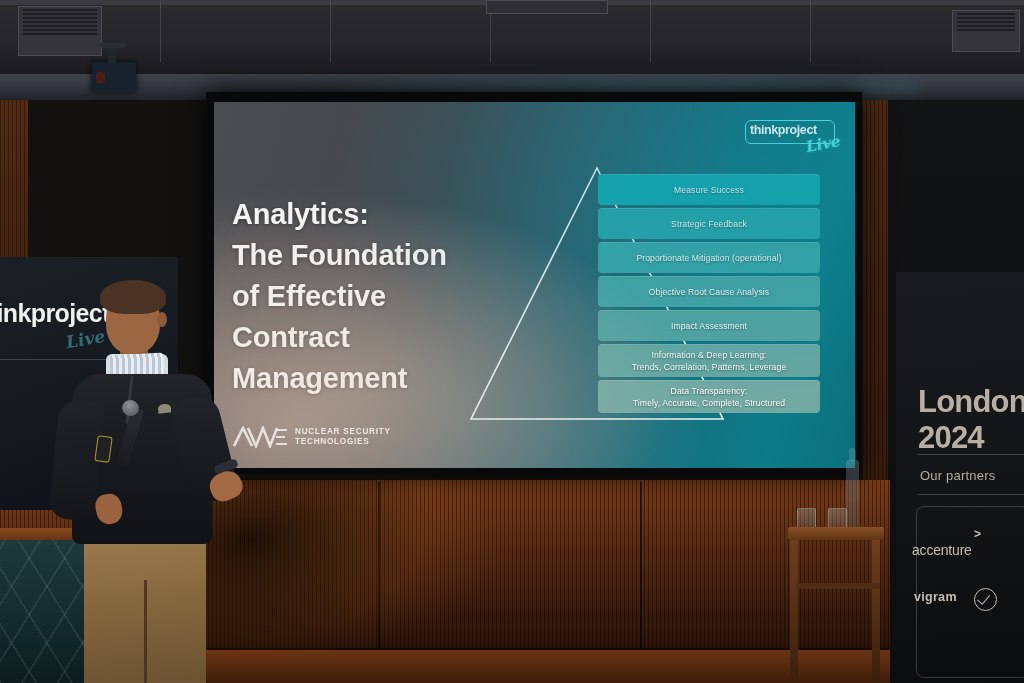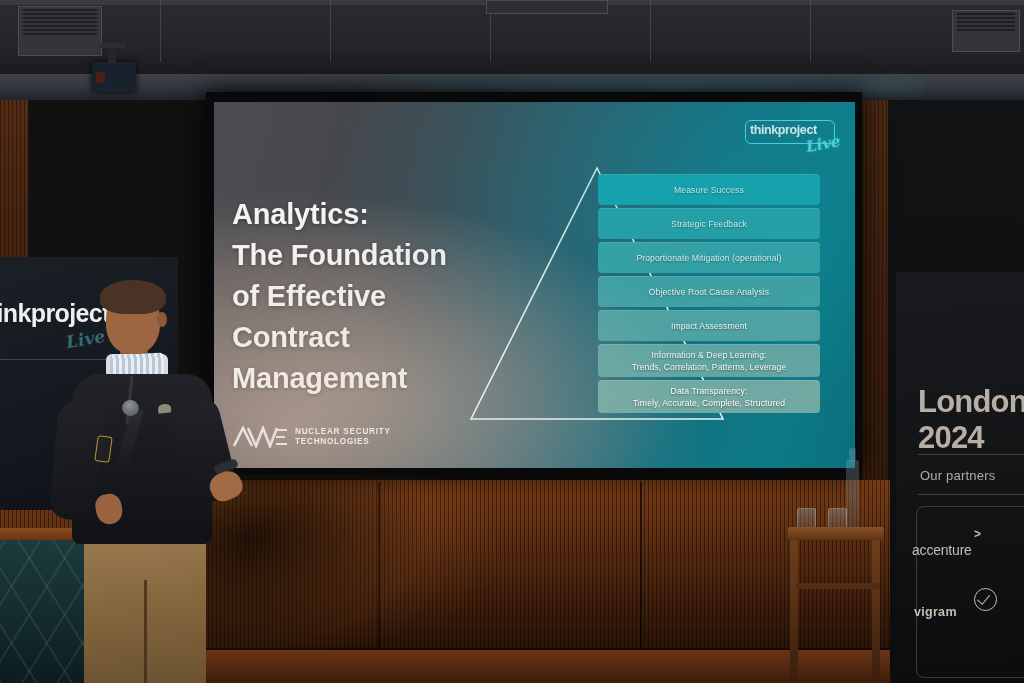--- a/index.html
+++ b/index.html
@@ -380,21 +380,21 @@
   }
   .br-acc-arrow {
     position: absolute;
     left: 78px; top: 255px;
     color: #c6bdb3;
     font-size: 12px;
     font-weight: bold;
   }
   .br-vigram {
     position: absolute;
-    left: 18px; top: 333px;
+    left: 18px; top: 318px;
     color: #c6bdb3;
     font-size: 12.5px;
     font-weight: bold;
     letter-spacing: 0.3px;
     text-align: center;
   }
   .br-vig-badge {
     position: absolute;
     left: 78px; top: 316px;
     width: 21px; height: 21px;

